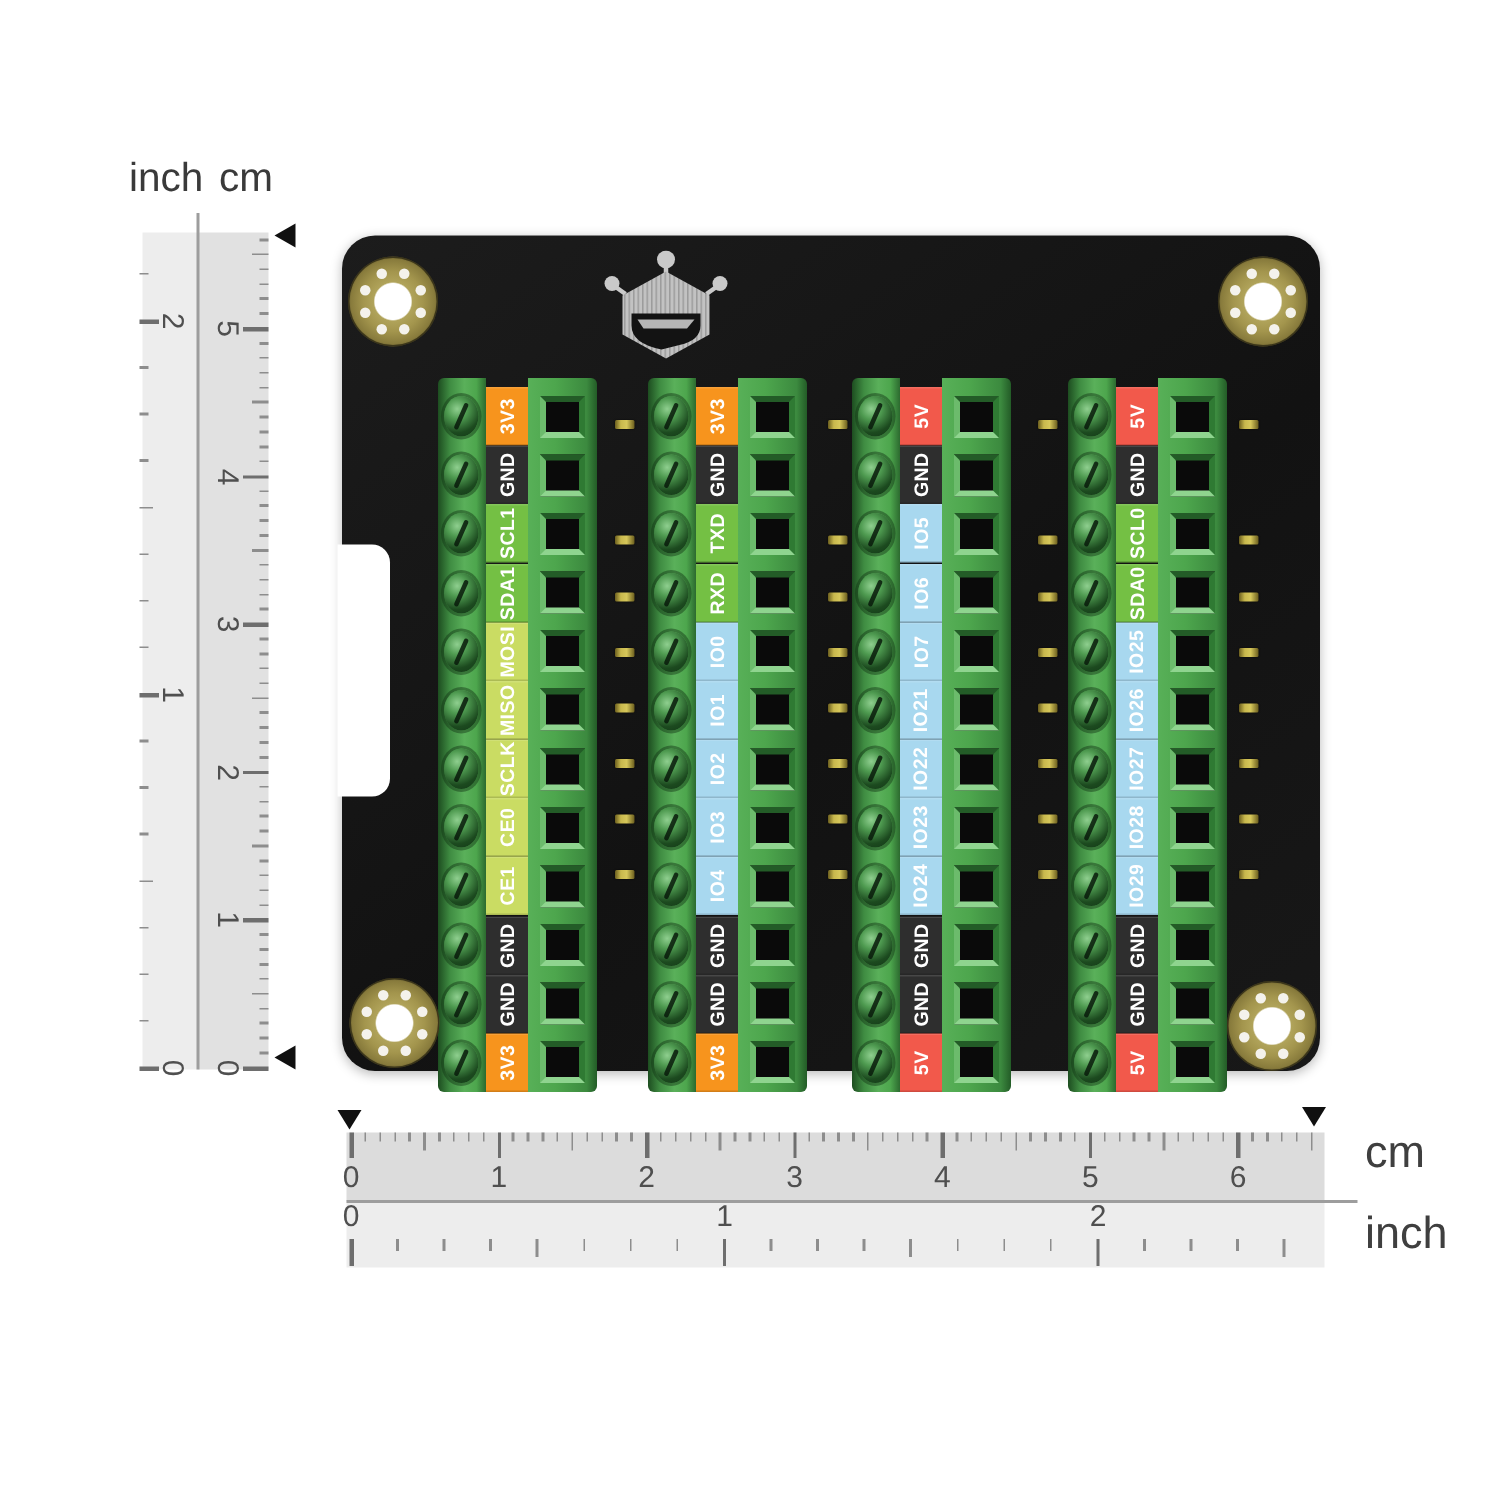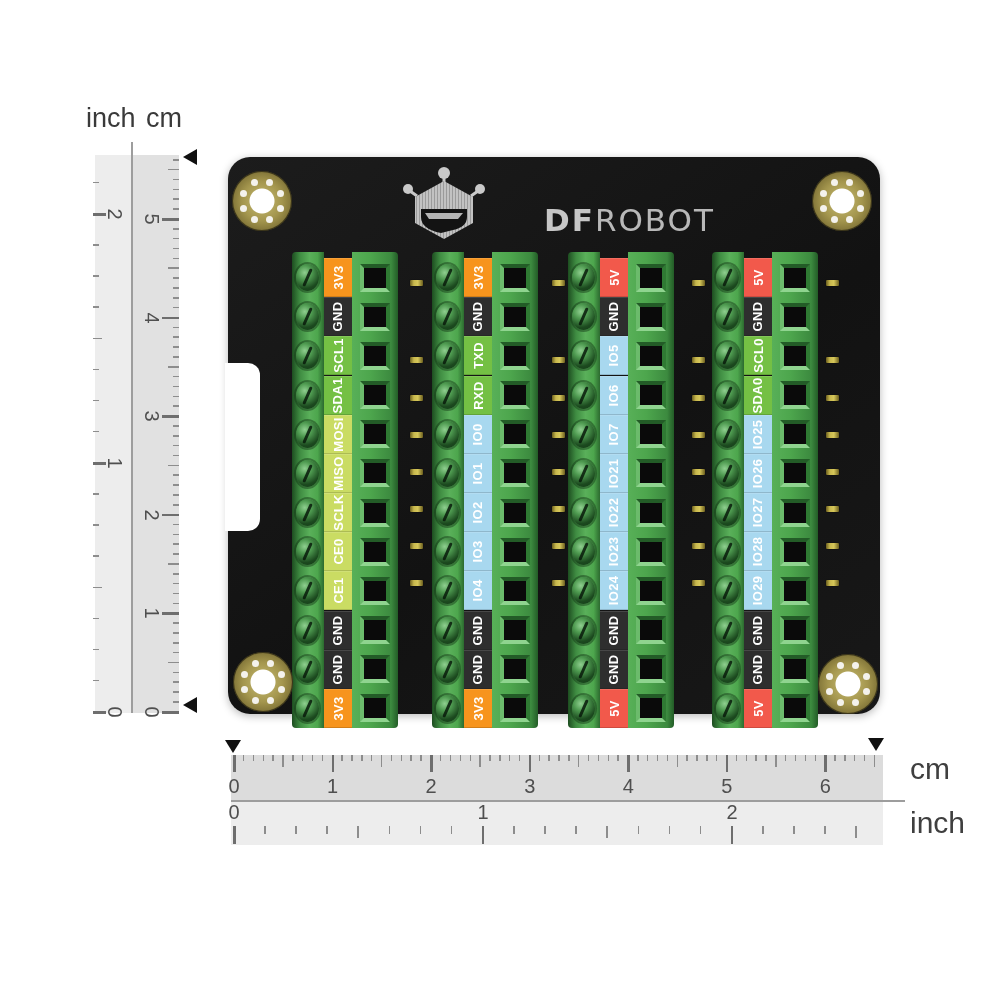--- a/index.html
+++ b/index.html
@@ -283,23 +283,20 @@
       <line x1="46" y1="16" x2="46" y2="9" stroke="#c9c9c9" stroke-width="3"></line>
       <line x1="19" y1="29" x2="12" y2="24" stroke="#c9c9c9" stroke-width="3"></line>
       <line x1="73" y1="29" x2="80" y2="24" stroke="#c9c9c9" stroke-width="3"></line>
       <circle cx="46" cy="6" r="6" fill="#c9c9c9"></circle>
       <circle cx="10" cy="22" r="5" fill="#c9c9c9"></circle>
       <circle cx="82" cy="22" r="5" fill="#c9c9c9"></circle>
       <polygon points="46,14 75,30 75,56 46,72 17,56 17,30" fill="url(#hx)"></polygon>
       <path d="M23 42 h46 v8 q0 10 -14 13 l-12 3 q-20 -4 -20 -16 z" fill="#131313"></path>
       <path d="M27 46 h38 l-5 6 h-29 z" fill="#b5b5b5"></path>
     </svg>
-    <div id="logo-text" style="left:316px;top:46px;">
-      <span class="b">DF</span><span class="l">ROBOT</span>
-    </div>
 
     <div id="groups-root">
         <div class="tgroup" style="left: 64px; top: 95px; width: 106px; height: 476px;">
           <div class="col-screws" style="left: 0px; width: 32px;">
             <div class="screw" style="left: 4px; top: 12.0833px;">
               <i></i>
             </div>
             <div class="screw" style="left: 4px; top: 51.25px;">
               <i></i>
             </div>

